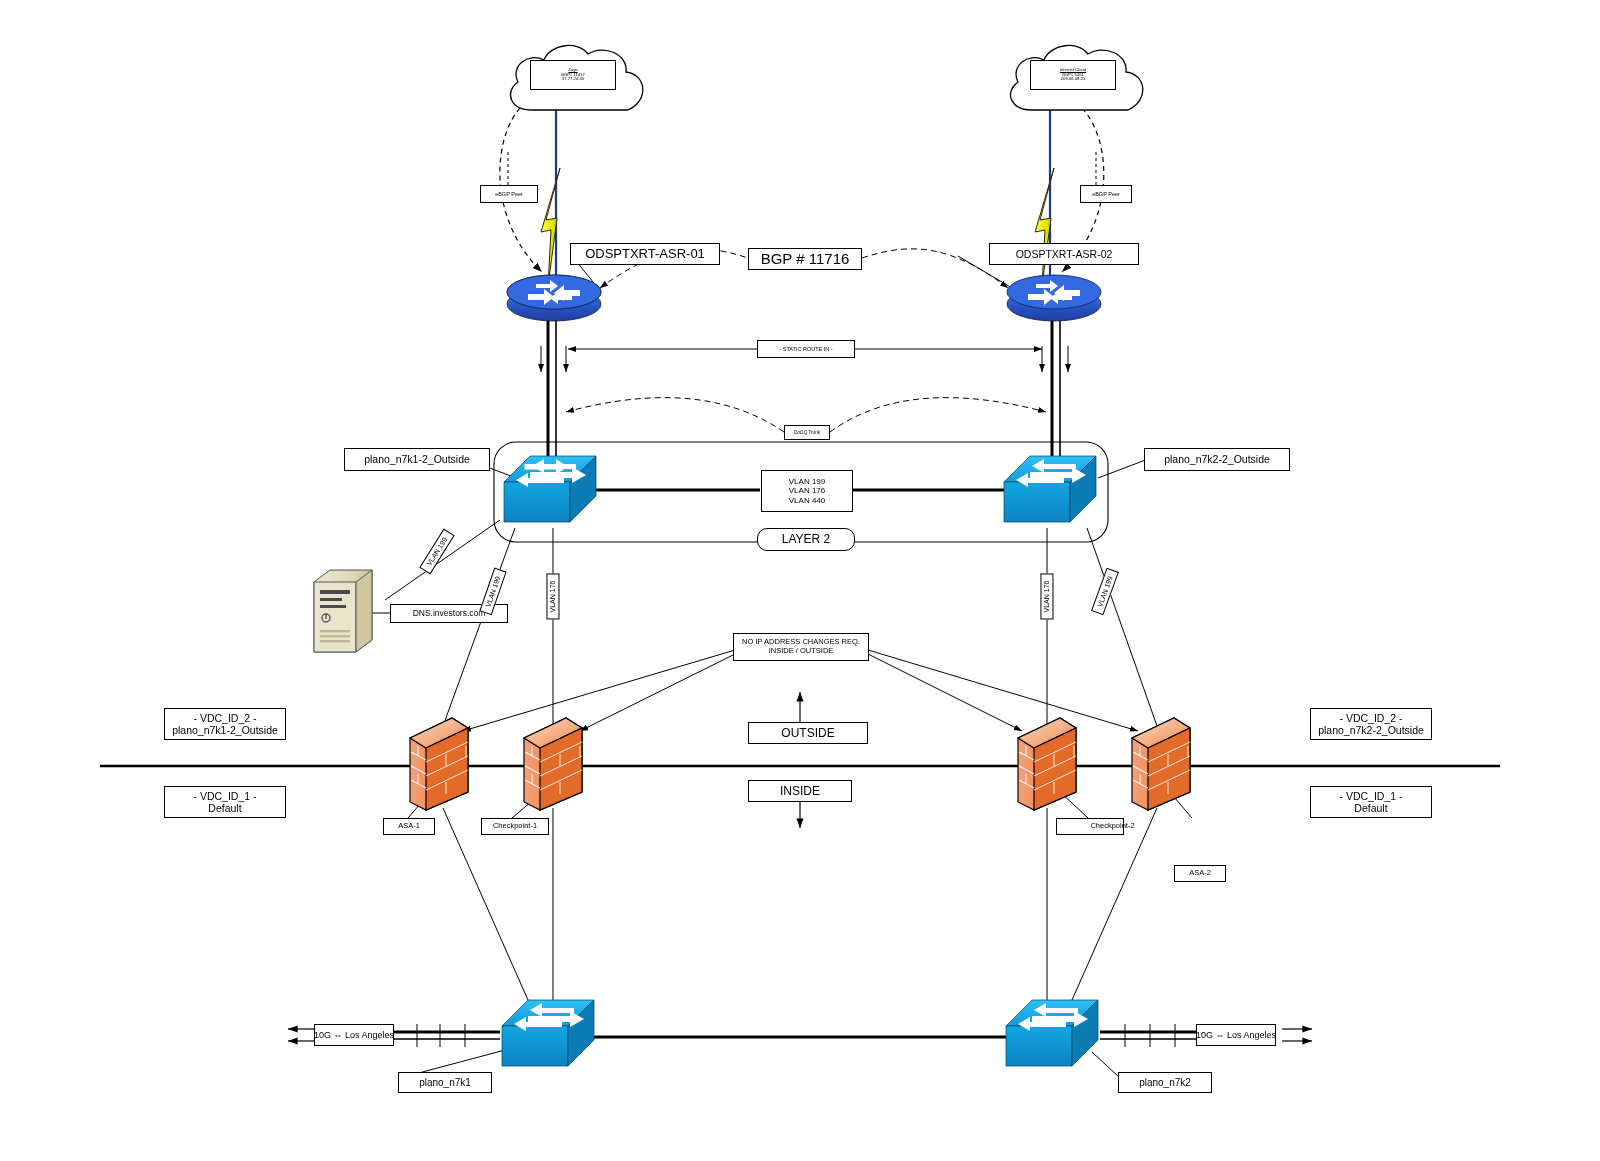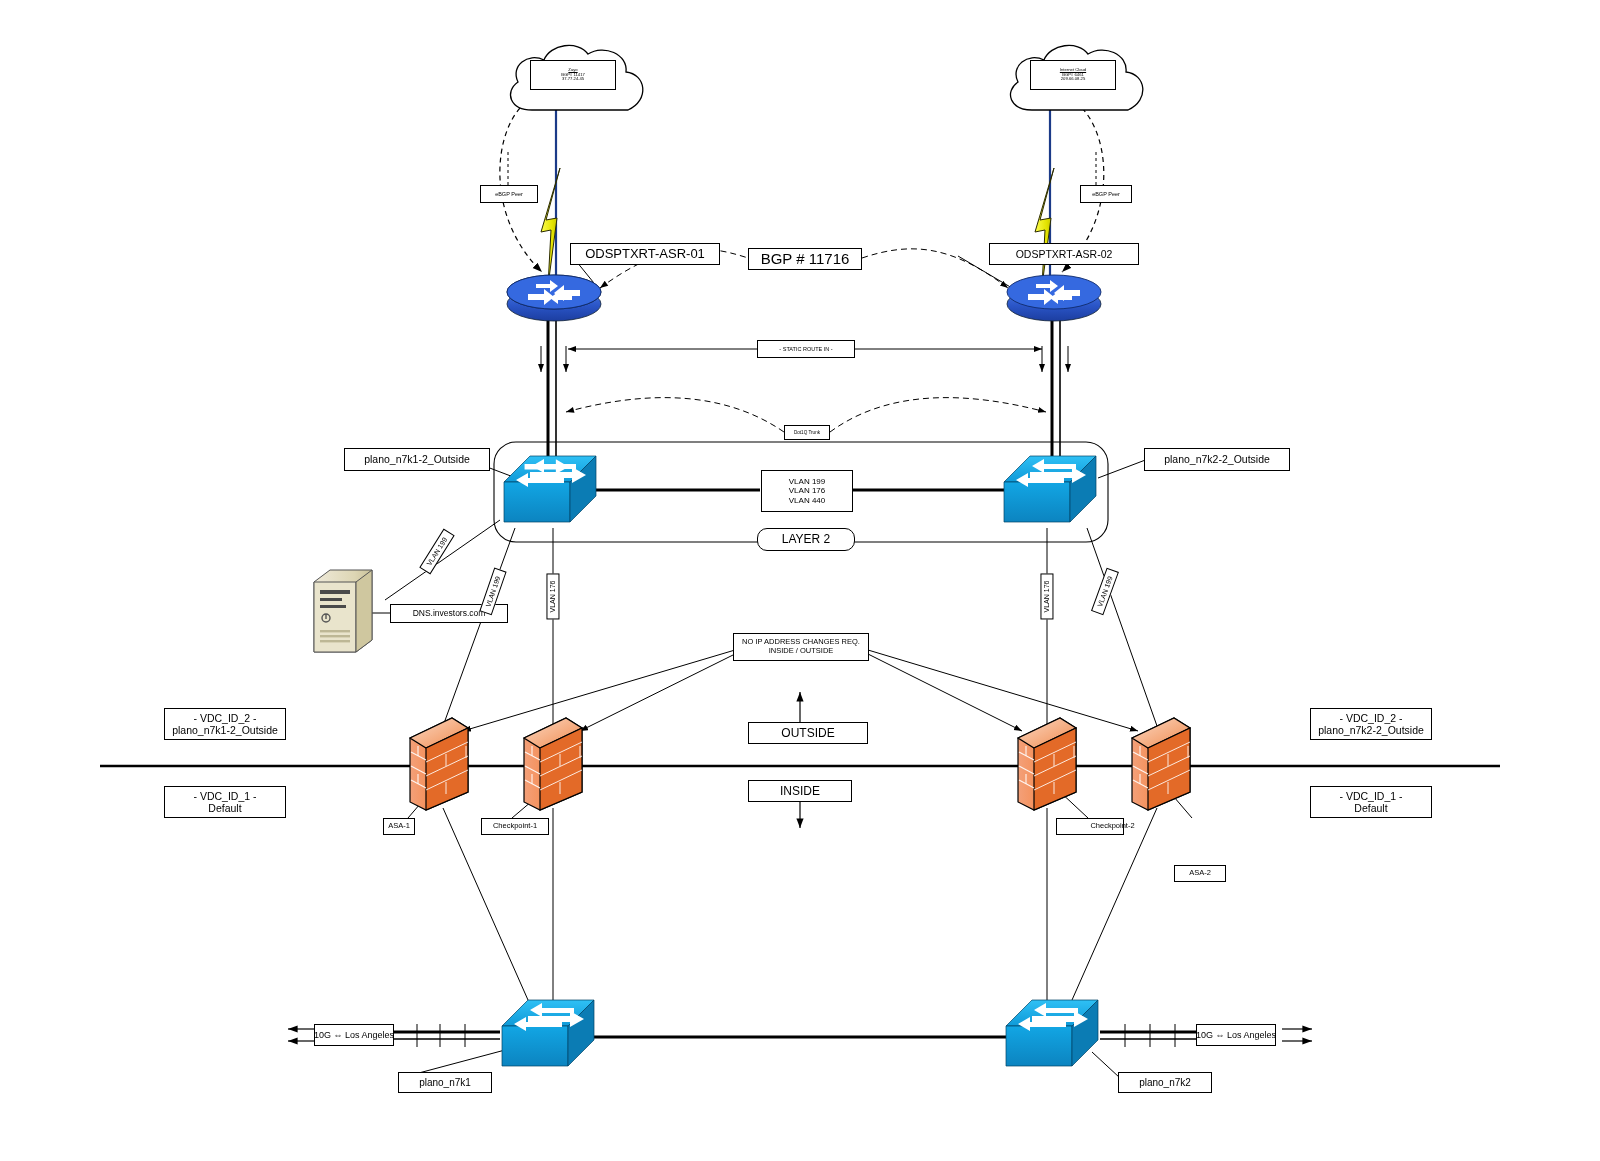--- a/index.html
+++ b/index.html
@@ -378,21 +378,21 @@
       <g stroke="#fff" stroke-width="1" fill="none" opacity="0.85">
         <path d="M18,46 L60,26"></path>
           <path d="M18,60 L60,40"></path>
           <path d="M18,74 L60,54"></path>
         <path d="M38,38 L38,50"></path>
           <path d="M38,66 L38,78"></path>
         <path d="M58,30 L58,42"></path>
       </g>
     </svg>
   </div>
-  <div class="lbl" style="left:383px; top:818px; width:32px; height:17px; font-size:7.5px;">ASA-1</div>
+  <div class="lbl" style="left:383px; top:818px; width:52px; height:17px; font-size:7.5px;">ASA-1</div>
 
   <div class="firewall" style="left:522px; top:716px;">
     <svg width="62" height="96" viewBox="0 0 62 96">
       <path d="M2,22 L44,2 L60,12 L60,76 L18,94 L2,86 Z" fill="url(#fwGrad)" stroke="#000" stroke-width="1.2"></path>
       <path d="M2,22 L44,2 L60,12 L18,32 Z" fill="url(#fwTop)" stroke="#000" stroke-width="1.2"></path>
       <path d="M18,32 L60,12 L60,76 L18,94 Z" fill="#e36a28" stroke="#000" stroke-width="1.2"></path>
       <g stroke="#fff" stroke-width="1.1" fill="none" opacity="0.9">
         <path d="M3,36 L18,44"></path>
           <path d="M3,50 L18,58"></path>
           <path d="M3,64 L18,72"></path>

